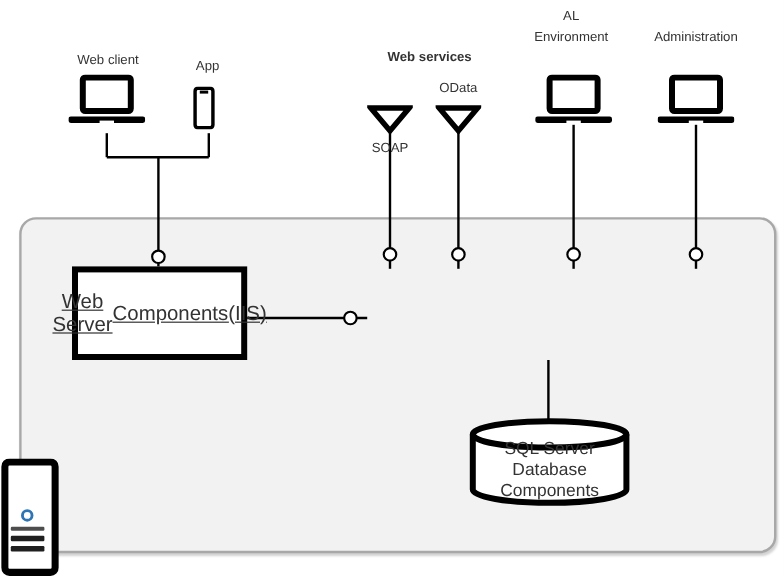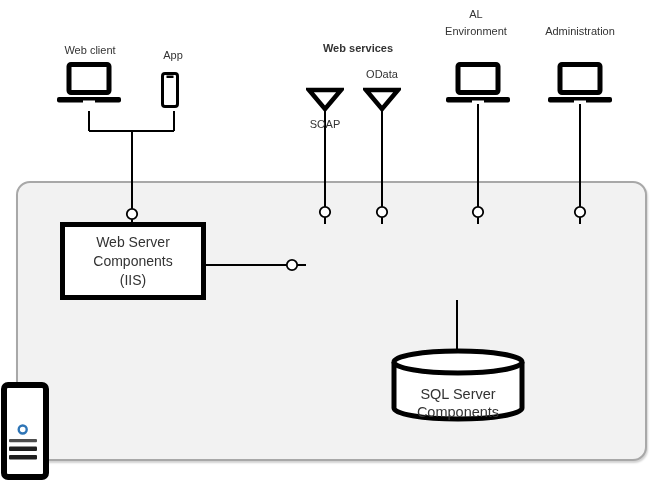--- a/index.html
+++ b/index.html
@@ -28,35 +28,36 @@
     border:2px solid var(--container-border,#a8a8a8);
     border-radius:14px;
     box-shadow:1px 2px 2px rgba(0,0,0,0.18);
     z-index:1;
   }
   .node{
     position:absolute;
     background:var(--box-fill,#fff);
     border:5px solid var(--box-border,#000);
     display:flex;
-    flex-direction:column;
+    flex-direction:row;
     align-items:center;
     justify-content:center;
     text-align:center;
-    font-size:14px;
+    font-size:17px;
     line-height:19px;
     z-index:4;
     box-sizing:border-box;
+    text-decoration:underline;
   }
   .node-webserver{left:60px;top:222px;width:146px;height:78px;}
   .node-server{left:305px;top:222px;width:306px;height:79px;}
   .cyl-wrap{position:absolute;left:388px;top:348px;z-index:4;}
   .cyl-text{
     position:absolute;left:390px;top:366px;width:136px;
-    text-align:center;font-size:14.5px;line-height:17.5px;z-index:5;margin-top:20px;
+    text-align:center;font-size:14.5px;line-height:17.5px;z-index:5;
   }
 </style>
 </head>
 <body>
 
 <div class="canvas">
 
   <div class="boundary"></div>
 
   <svg class="lines-layer" width="653" height="482" viewBox="0 0 653 482">
@@ -132,20 +133,21 @@
     <div>(IIS)</div>
   </div>
 
 
   <svg class="cyl-wrap" width="140" height="80" viewBox="0 0 140 80">
     <path d="M6 14 L6 60 A64 11 0 0 0 134 60 L134 14" fill="#fff" stroke="#000" stroke-width="5"></path>
     <ellipse cx="70" cy="14" rx="64" ry="11" fill="#fff" stroke="#000" stroke-width="5"></ellipse>
   </svg>
   <div class="cyl-text">
     <div>SQL Server</div>
+    <div>Database</div>
     <div>Components</div>
   </div>
 
   <svg class="icon" style="left:1px;top:382px;z-index:5;" width="48" height="98" viewBox="0 0 48 98">
     <rect x="3" y="3" width="42" height="92" rx="4" fill="#fff" stroke="#000" stroke-width="6"></rect>
     <circle cx="21.7" cy="47.5" r="4" fill="#fff" stroke="var(--power-button,#2e75b6)" stroke-width="2.4"></circle>
     <rect x="8" y="57" width="28" height="3.2" rx="1" fill="#4d4d4d"></rect>
     <rect x="8" y="64.5" width="28" height="4.5" rx="1" fill="#1f1f1f"></rect>
     <rect x="8" y="73" width="28" height="4.5" rx="1" fill="#1f1f1f"></rect>
   </svg>

